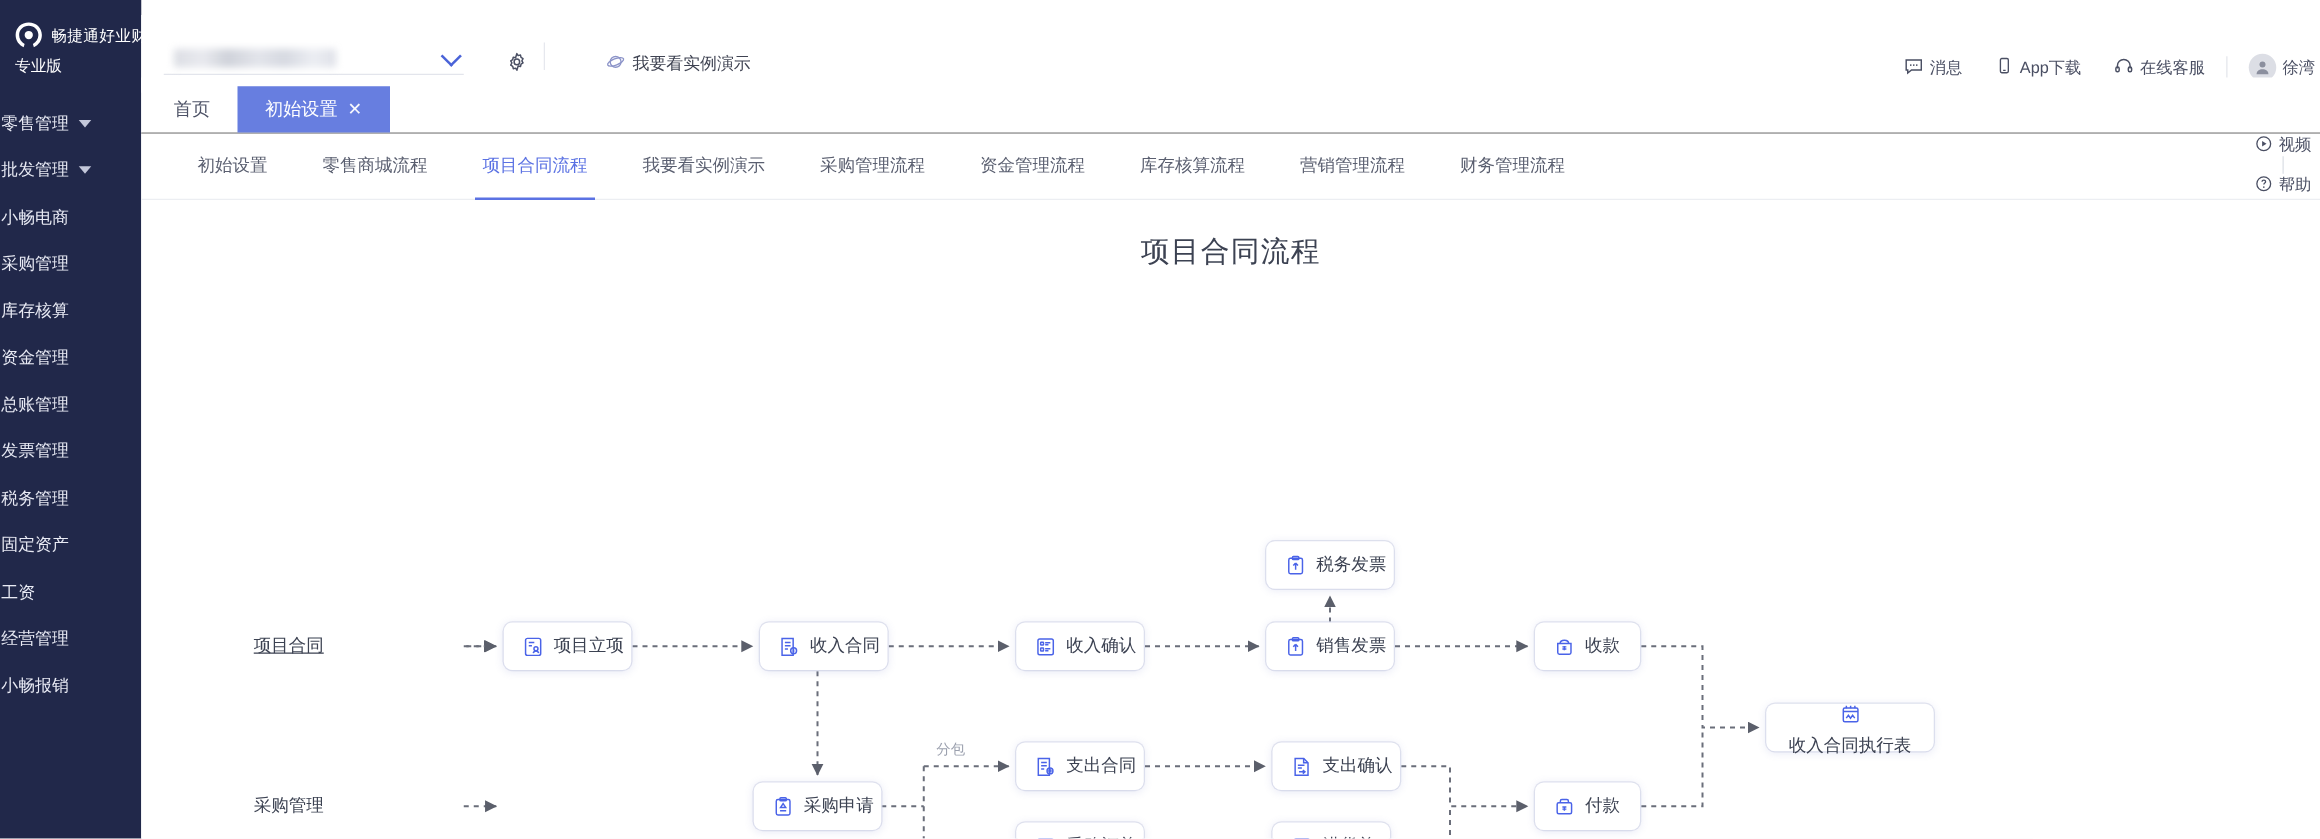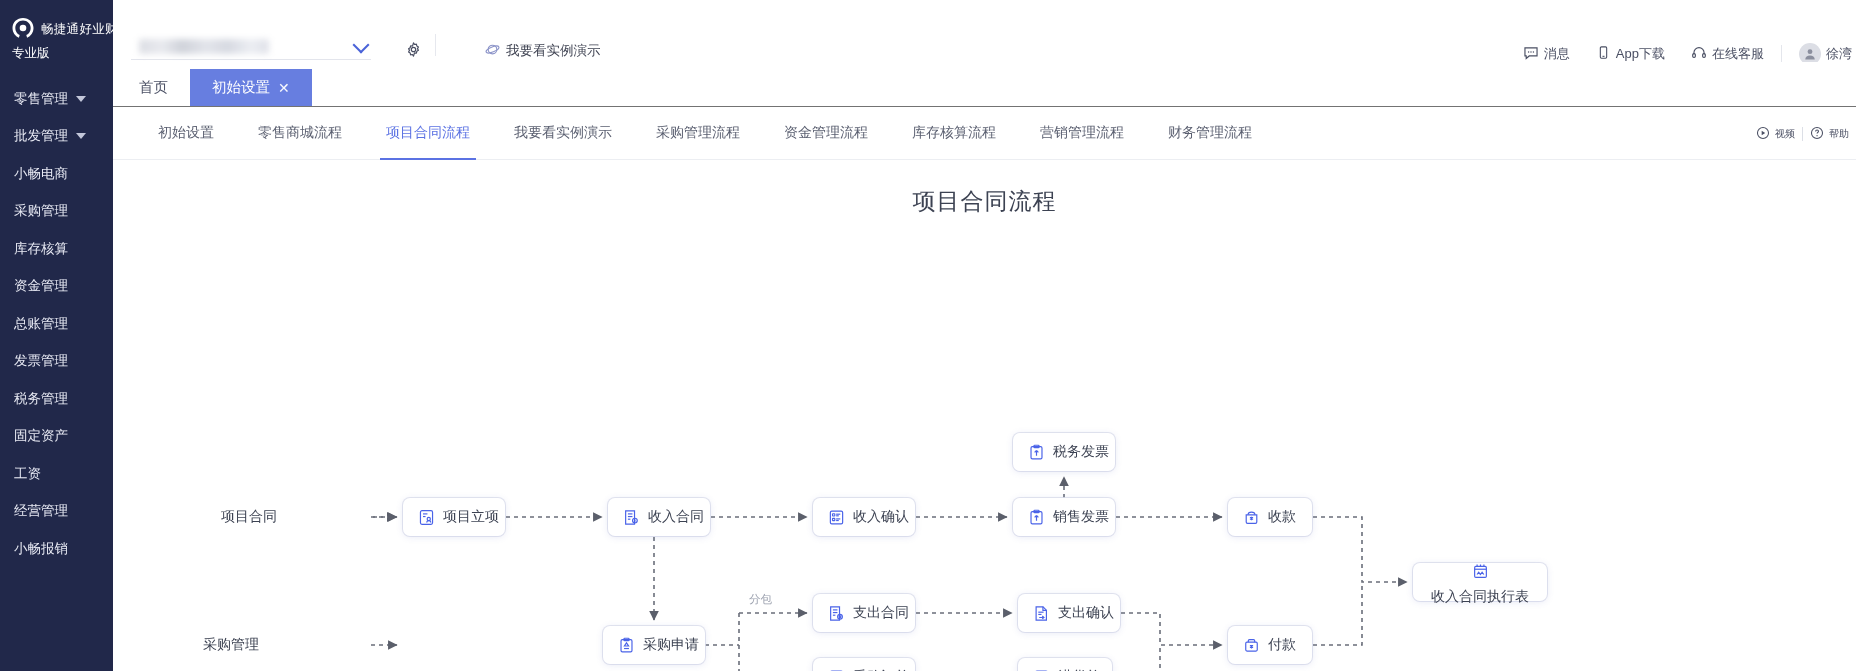--- a/index.html
+++ b/index.html
@@ -18,21 +18,21 @@
   .logo-box{ height:80px; padding:16px 0 0 10px; }
   .logo-row{ display:flex; align-items:center; gap:5px; }
   .logo-mark{
     width:26px;height:26px;flex:none;position:relative;
   }
   .logo-mark svg{display:block;}
   .logo-text{ font-size:12.5px; letter-spacing:.3px; white-space:nowrap; color:#fff; }
   .logo-sub{ font-size:12.5px; margin-top:3px; padding-left:2px; color:#fff; }
   .nav{ }
   .nav-item{
-    height:37.5px; display:flex; align-items:center; padding-left:14px;
+    height:37.5px; display:flex; align-items:center; padding-left:1px;
     font-size:13.5px; color:#e8eaf4; white-space:nowrap; cursor:pointer;
   }
   .caret{
     width:0;height:0;border-left:5px solid transparent;border-right:5px solid transparent;
     border-top:6px solid #c3c7da; margin-left:8px;
   }
 
   
   .topbar{
     position:absolute; left:113px; top:12px; right:0; height:62px; background:#fff;
@@ -100,21 +100,21 @@
   .subtab{
     position:relative; height:53px; display:flex; align-items:center;
     padding:0 22px; font-size:14px; color:#5a5f70; cursor:pointer; white-space:nowrap;
   }
   .subtab.active{ color:#5b72e3; }
   .subtab.active::after{
     content:""; position:absolute; left:16px; right:16px; bottom:0; height:2px; background:#5b72e3;
   }
   .subtab-right{
     position:absolute; right:0px; top:0; height:53px; display:flex; align-items:center;
-    gap:0; font-size:10px; color:#4a4f63;
+    gap:0; font-size:13px; color:#4a4f63;flex-direction:column;
   }
   .srt{ display:flex; align-items:center; gap:5px; padding:0 7px; cursor:pointer; white-space:nowrap;}
   .srt-sep{ width:1px; height:14px; background:#dcdfe6; }
 
   
   .flow-wrap{ position:relative; width:100%; height:511px; overflow:hidden; }
   .flow-title{
     position:absolute; left:0; right:0; top:26px; text-align:center;
     font-size:23px; color:#3c4252; letter-spacing:1px;
   }
@@ -372,21 +372,21 @@
 
           <line x1="803" y1="517" x2="899" y2="517" marker-end="url(#arw)"></line>
 
           <path d="M1008,453 L1047,453 L1047,485 L1109,485" marker-end="url(#arw)"></path>
           <path d="M1000,517 L1047,517 L1047,485"></path>
 
           <path d="M1200,485 L1249,485 L1249,422"></path>
         </g>
       </svg>
 
-      <div class="rowlabel" style="left:108px; top:348px;">项目合同</div>
+      <div class="rowlabel" style="left:90px; top:348px;text-decoration:underline;">项目合同</div>
       <div class="rowlabel" style="left:90px; top:476px;">采购管理</div>
 
       <div class="edgelabel" style="left:636px; top:432px;">分包</div>
 
       <div class="node" style="left:290px; top:338px; width:102px;">
         <span class="ico">
           <svg width="17" height="17" viewBox="0 0 18 18" fill="none" stroke="#4a63e8" stroke-width="1.25">
             <rect x="2.6" y="1.8" width="12.8" height="14.4" rx="1.6"></rect>
             <line x1="5.3" y1="5.2" x2="10" y2="5.2"></line>
             <line x1="5.3" y1="8" x2="8" y2="8"></line>

